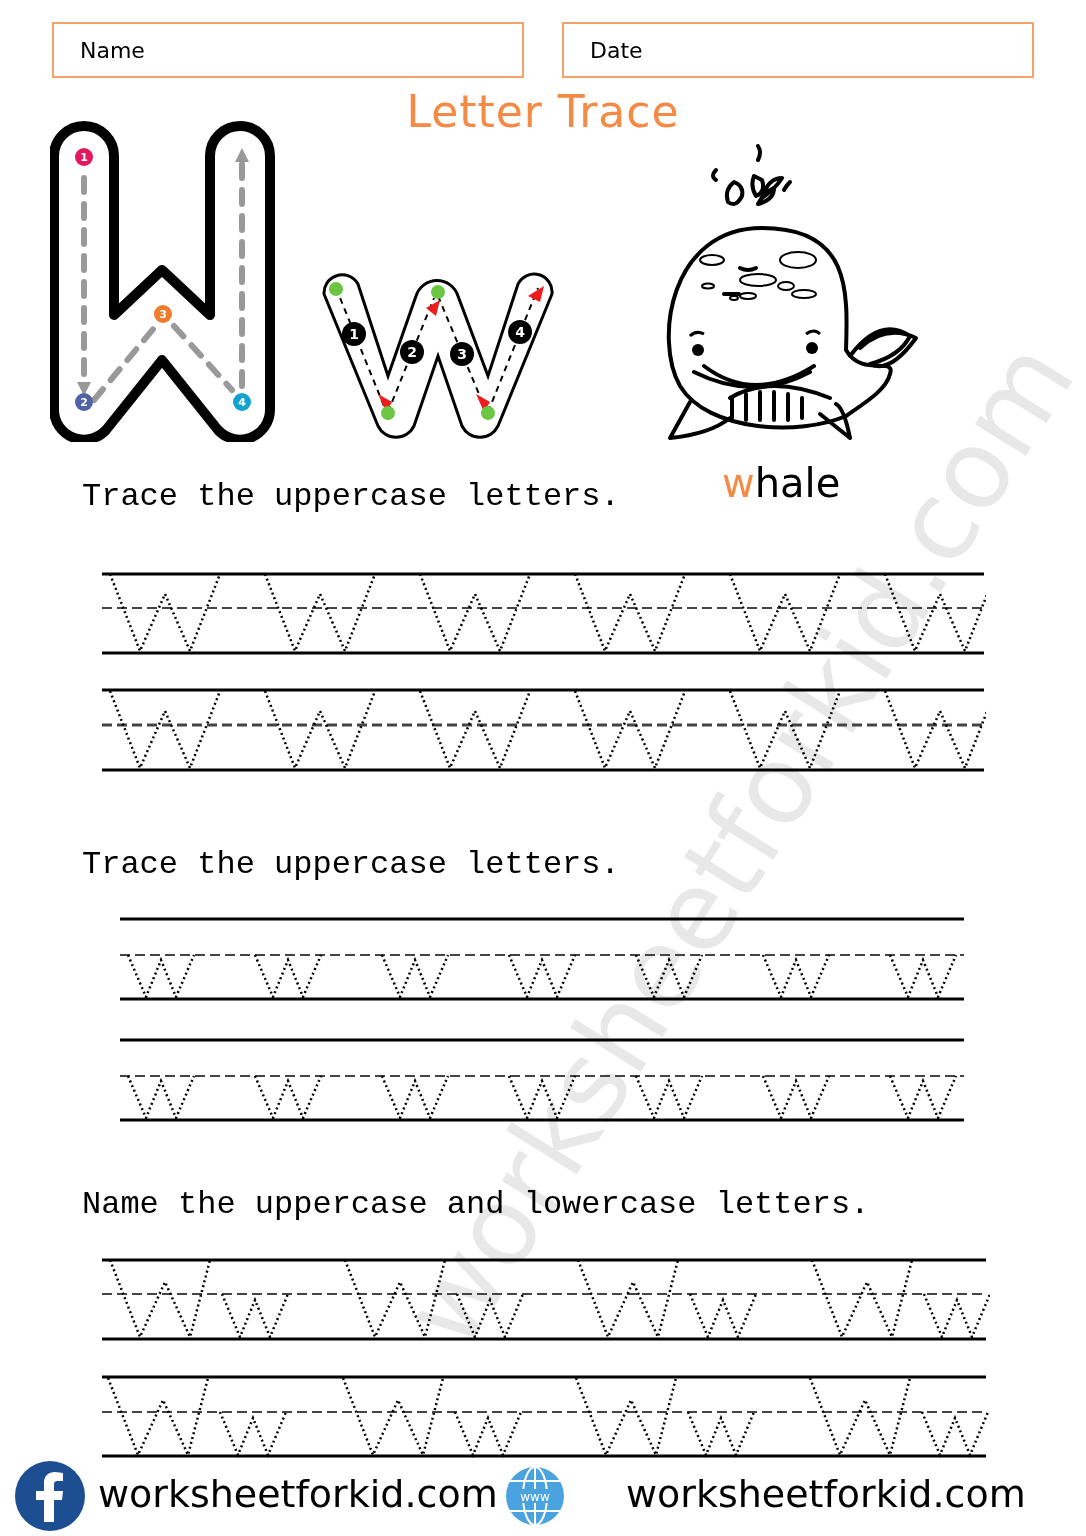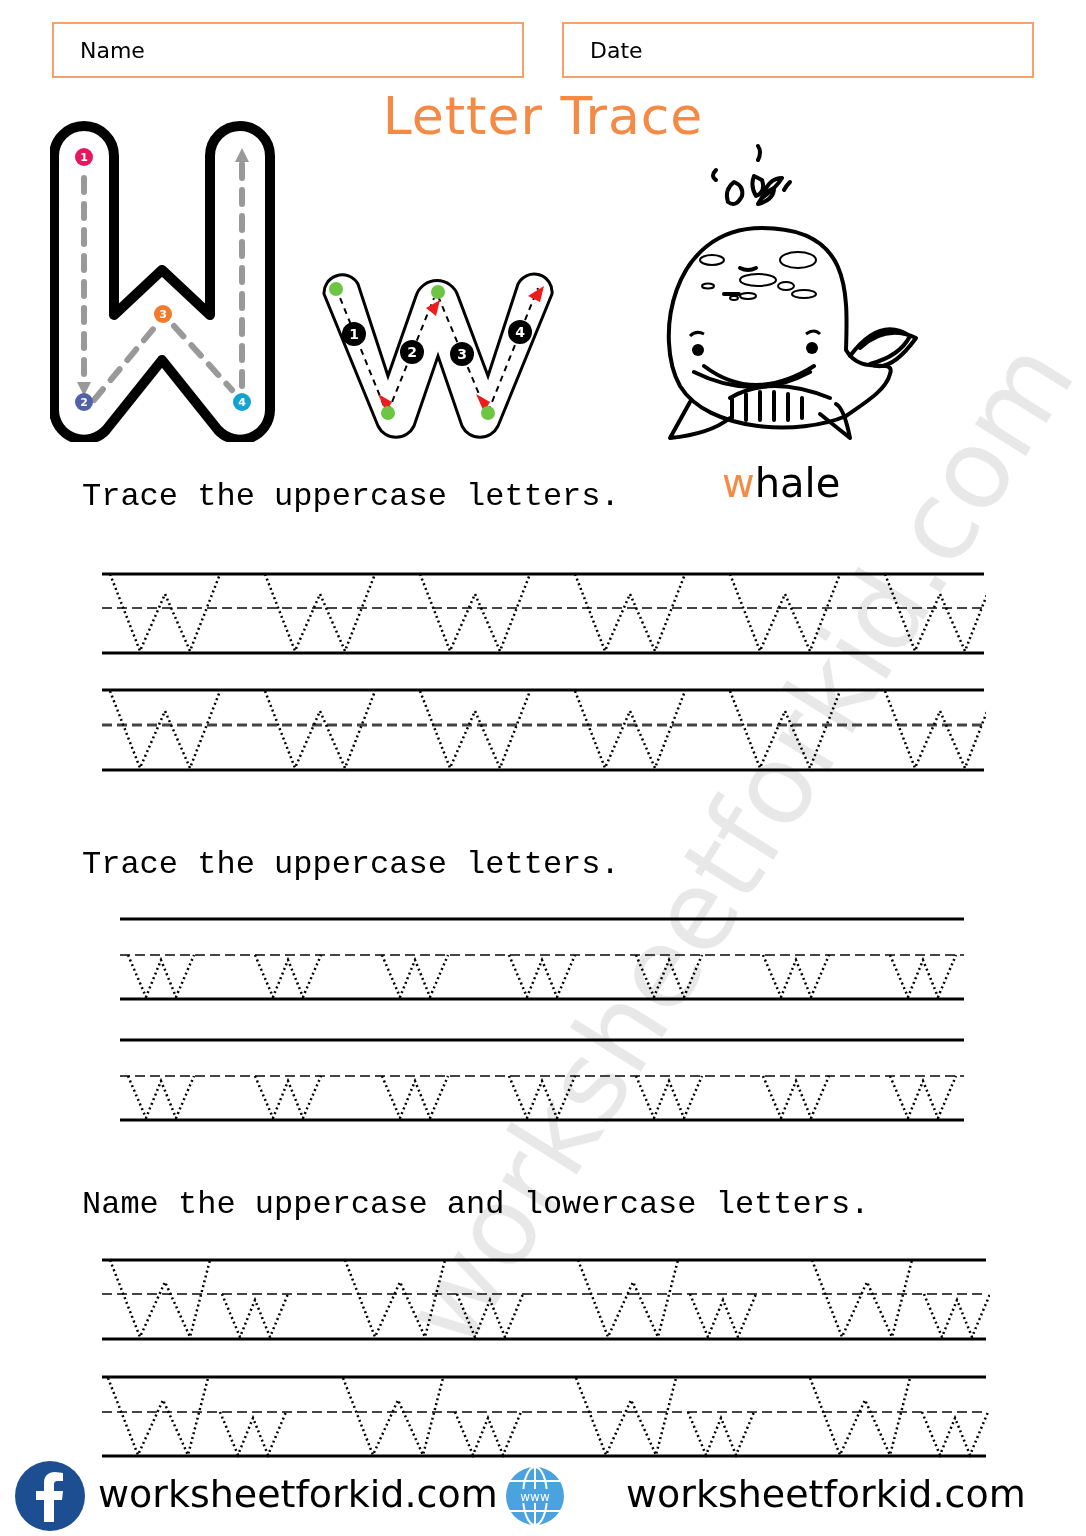--- a/index.html
+++ b/index.html
@@ -1,21 +1,21 @@
 <!DOCTYPE html>
 <html><head>
 <meta charset="utf-8">
 <style>
   html, body { margin:0; padding:0; background:#fff; }
   body { width:1086px; height:1536px; position:relative; overflow:hidden; font-family:"DejaVu Sans", sans-serif; color:#000; }
   .field-box { position:absolute; top:22px; height:56px; border:2px solid #f4a26a; box-sizing:border-box; }
   .field-box .label { position:absolute; left:26px; top:14px; font-weight:normal; font-size:22px; font-family:"DejaVu Sans", sans-serif; }
   #name-box { left:52px; width:472px; }
   #date-box { left:562px; width:472px; }
-  .title { position:absolute; left:0; width:1086px; top:86px; text-align:center; font-size:52px; color:#f48a44; font-family:"DejaVu Sans", sans-serif; letter-spacing:1px; }
+  .title { position:absolute; left:0; width:1086px; top:86px; text-align:center; font-size:44px; color:#f48a44; font-family:"DejaVu Sans", sans-serif; letter-spacing:1px; }
   .instr { position:absolute; left:82px; font-size:32px; font-family:Liberation Mono, monospace; color:#000000; }
   .word { position:absolute; left:722px; top:460px; font-size:40px; font-family:"DejaVu Sans", sans-serif; }
   .word .hl { color:#f48a44; }
   svg { position:absolute; }
   .watermark { position:absolute; left:160px; top:780px; font-size:110px; color:rgba(0,0,0,0.09); transform:rotate(-58deg); transform-origin:center; white-space:nowrap; font-family:"DejaVu Sans", sans-serif; pointer-events:none; }
   .footer-text { position:absolute; top:1472px; font-size:38px; font-family:"DejaVu Sans", sans-serif; }
   #fb-text { left:98px; }
   #site-text { left:626px; }
 </style>
 </head>

